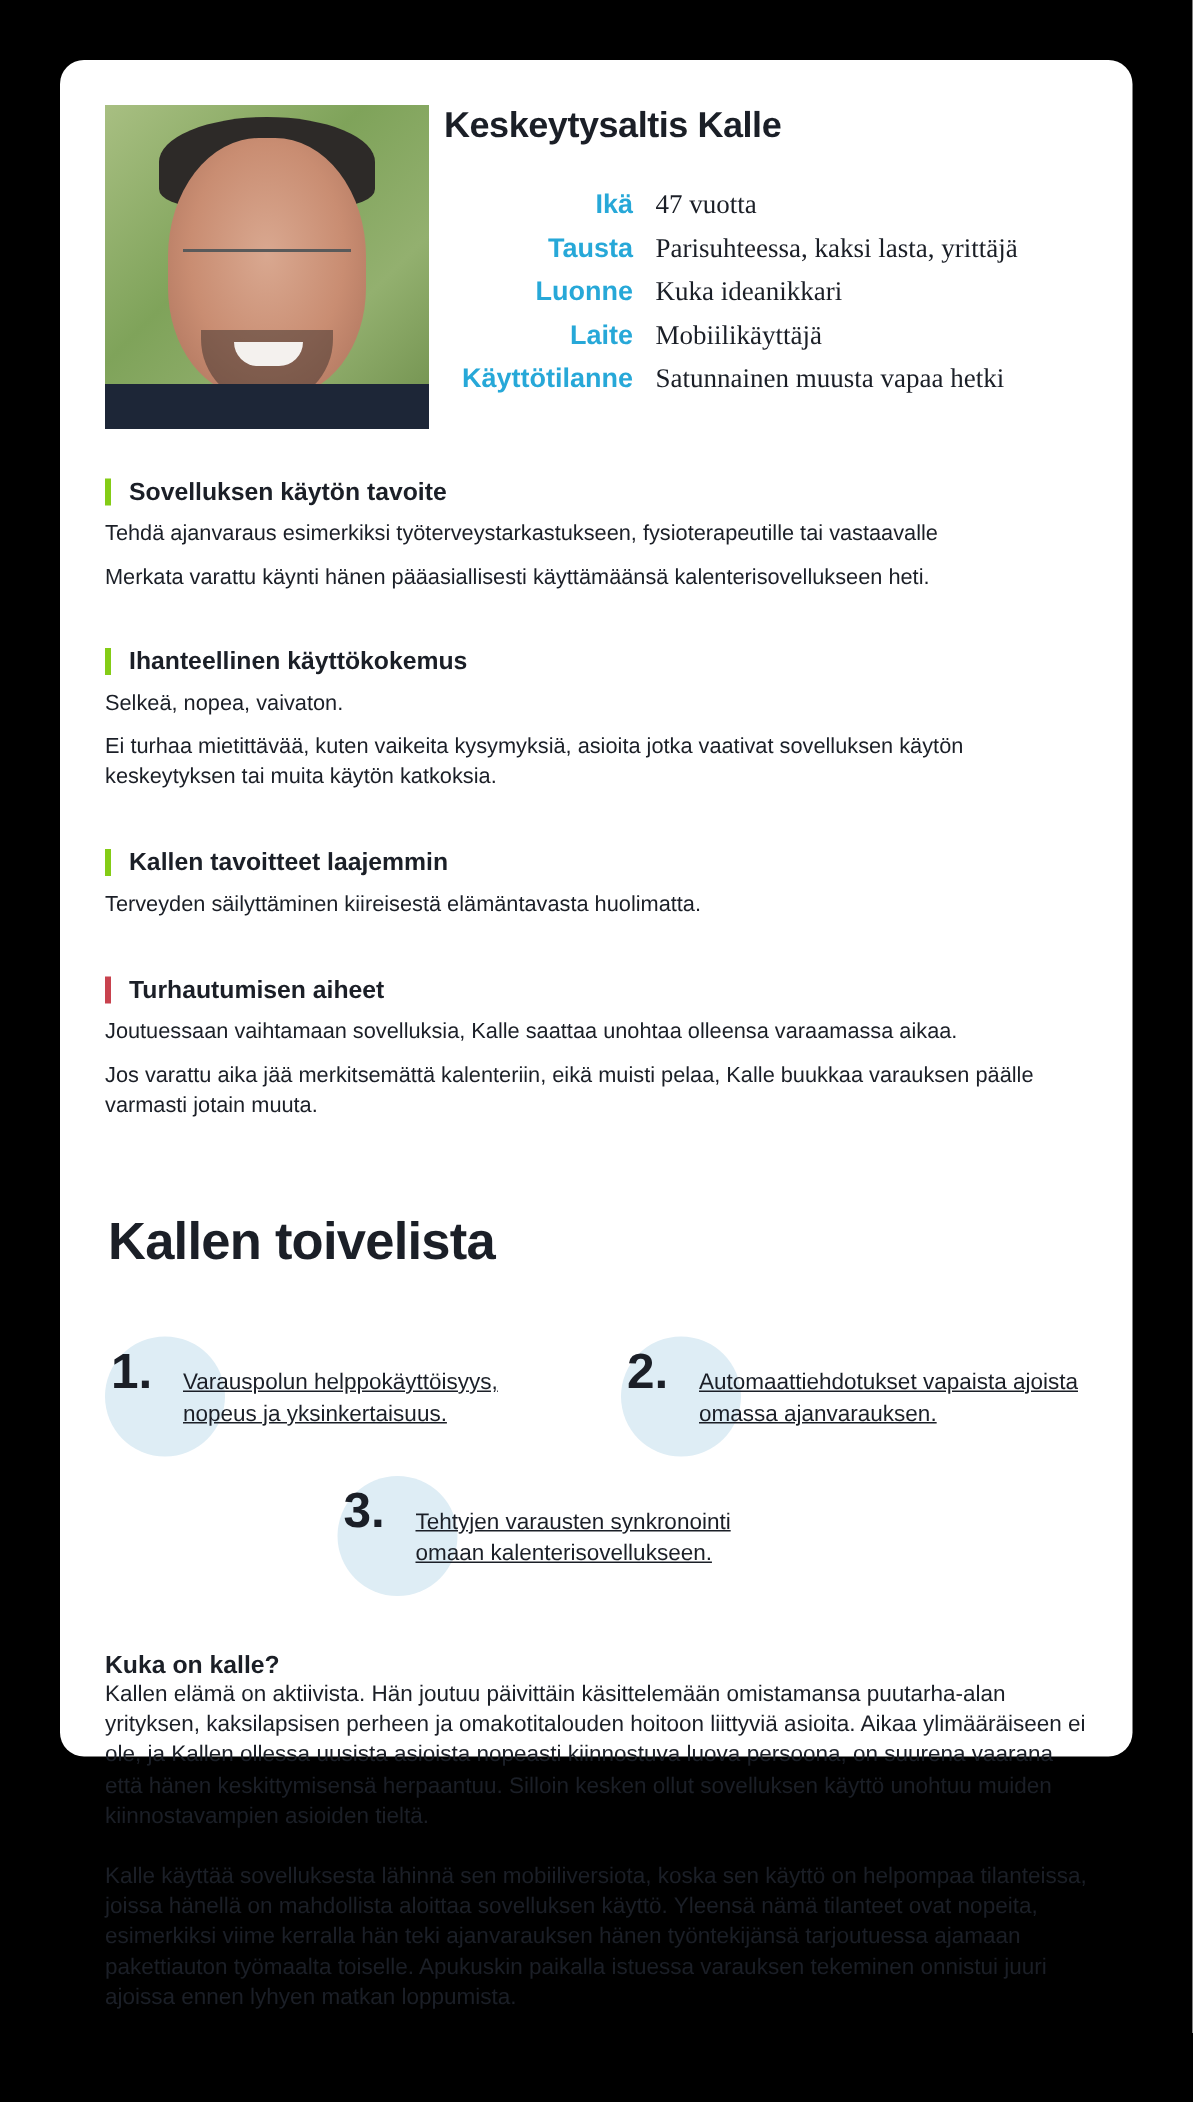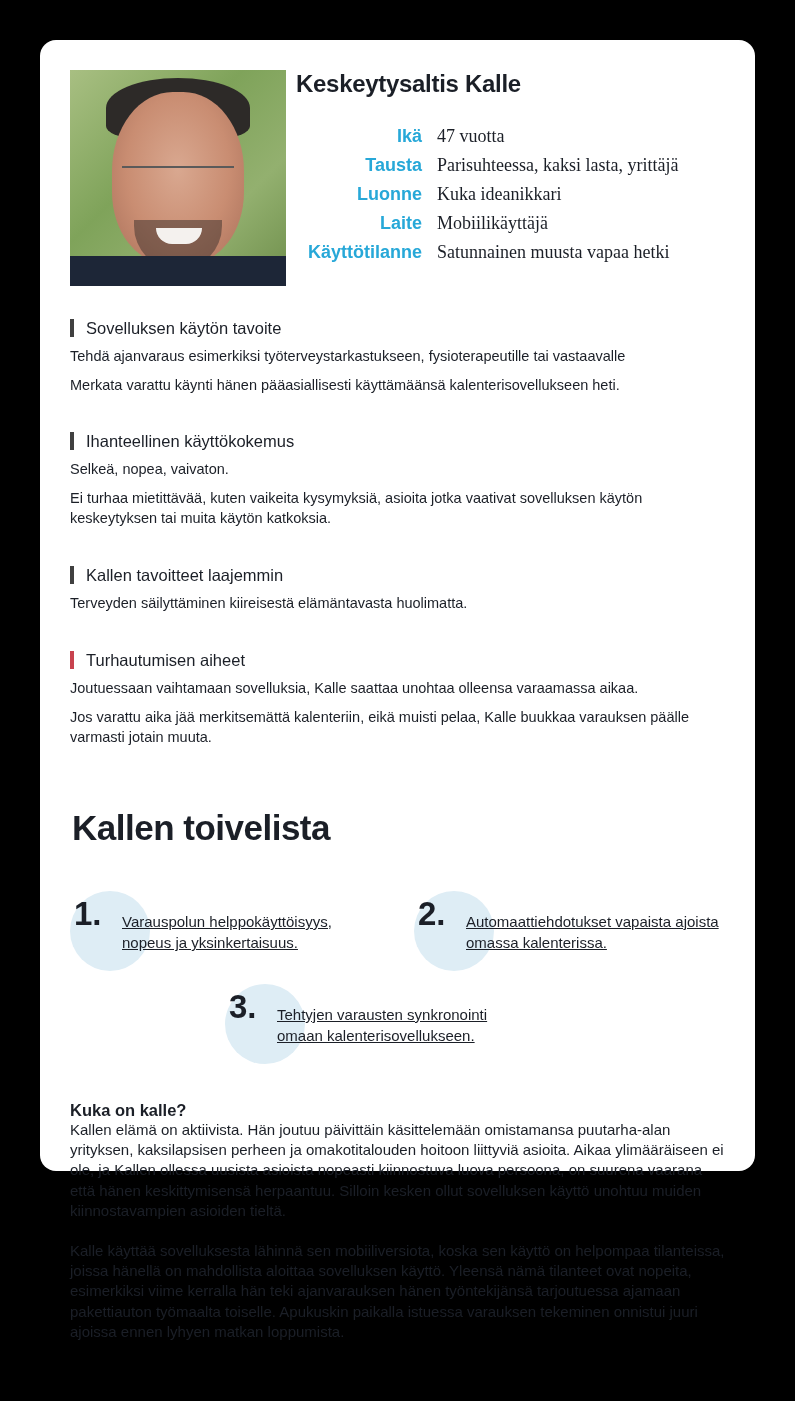--- a/index.html
+++ b/index.html
@@ -44,22 +44,22 @@
   .name {
     position: absolute; left: 256px; top: 30px; font-size: 24px; font-weight: 700;
     letter-spacing: -0.3px; color: #1b1f27;
   }
   .facts { position: absolute; left: 256px; top: 82px; width: 440px; }
   .fact { display: flex; height: 29px; align-items: center; font-size: 18px; }
   .fact .k { width: 126px; text-align: right; color: #27a8d8; font-weight: 700; padding-right: 15px; }
   .fact .v { color: #1b1f27; font-family: Liberation Serif, serif; }
   .section { position: absolute; left: 30px; width: 660px; }
   .sec-title {
-    font-size: 16.5px; font-weight: 400; color: #1b1f27; padding-left: 12px;
-    border-left: 4px solid #404040; line-height: 18px; margin-bottom: 9px;
+    font-size: 16.5px; font-weight: 700; color: #1b1f27; padding-left: 12px;
+    border-left: 4px solid #84cc16; line-height: 18px; margin-bottom: 9px;
   }
   .sec-title.red { border-left-color: #c8424e; }
   .sec-p { font-size: 14.5px; line-height: 20px; color: #1b1f27; margin: 0 0 9px 0; }
   .wish-title {
     position: absolute; left: 32px; top: 768px; font-size: 35px; font-weight: 700;
     letter-spacing: -0.5px; color: #1b1f27;
   }
   .wish { position: absolute; }
   .wish .circle {
     position: absolute; left: 0; top: 0; width: 80px; height: 80px; border-radius: 50%;
@@ -141,21 +141,21 @@
 
   <div class="wish" style="left:30px; top:851px;">
     <div class="circle"></div>
     <div class="num">1.</div>
     <div class="txt">Varauspolun helppokäyttöisyys, nopeus ja yksinkertaisuus.</div>
   </div>
 
   <div class="wish" style="left:374px; top:851px;">
     <div class="circle"></div>
     <div class="num">2.</div>
-    <div class="txt">Automaattiehdotukset vapaista ajoista omassa kalenterissa.</div>
+    <div class="txt">Automaattiehdotukset vapaista ajoista omassa ajanvarauksen.</div>
   </div>
 
   <div class="wish" style="left:185px; top:944px;">
     <div class="circle"></div>
     <div class="num">3.</div>
     <div class="txt">Tehtyjen varausten synkronointi omaan kalenterisovellukseen.</div>
   </div>
 
   <div class="bio">
     <h3>Kuka on kalle?</h3>

